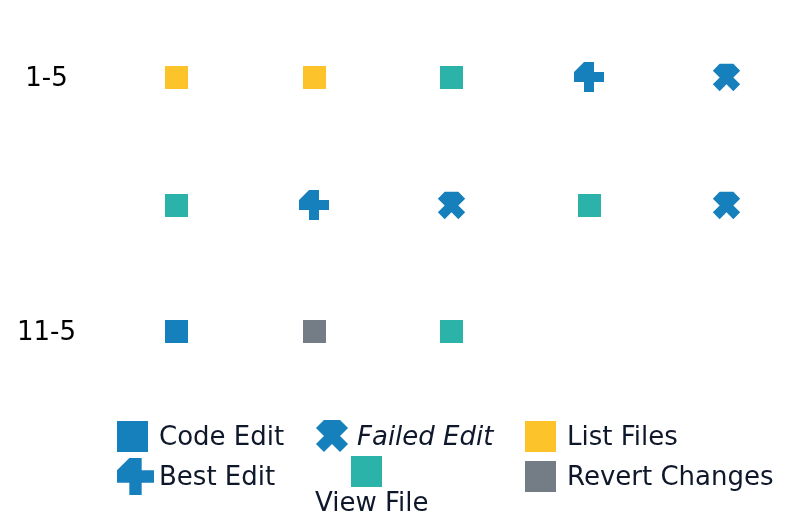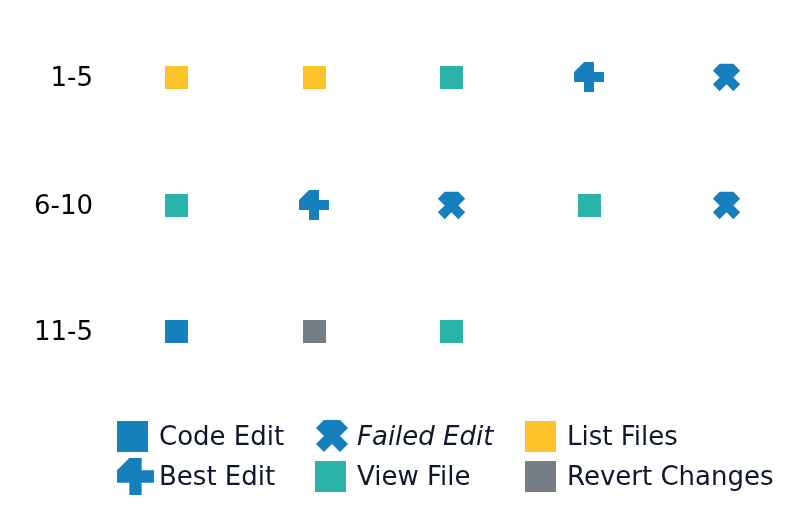--- a/index.html
+++ b/index.html
@@ -8,21 +8,21 @@
     position:relative;
     width:809px;height:516px;
     background:#ffffff;
     overflow:hidden;
   }
   .plot-area{position:absolute;inset:0;}
   .row-label{
     position:absolute;
     left:0;width:93px;height:34px;
     line-height:34px;
-    text-align:right;
+    text-align:center;
     font-size:26px;
     color:#000000;
     white-space:nowrap;
   }
   .marker{display:block;}
   .legend{position:absolute;inset:0;pointer-events:none;}
   .legend-item{
     position:absolute;
     display:flex;
     align-items:center;
@@ -48,21 +48,20 @@
       <div class="row-label" style="top: 60px;">1-5</div>
       <div class="marker" style="width: 23px; height: 23px; background: rgb(253, 195, 43); position: absolute; left: 164.5px; top: 65.5px;"></div>
       <div class="marker" style="width: 23px; height: 23px; background: rgb(253, 195, 43); position: absolute; left: 302.5px; top: 65.5px;"></div>
       <div class="marker" style="width: 23px; height: 23px; background: rgb(43, 179, 170); position: absolute; left: 439.5px; top: 65.5px;"></div>
       <svg viewBox="0 0 3 3" width="30" height="30" class="marker" style="position: absolute; left: 574px; top: 62px;">
         <path d="M1 0 H2 V1 H3 V2 H2 V3 H1 V2 H0 V1 Z" fill="#1680bc"></path>
       </svg>
       <svg viewBox="0 0 3 3" width="29" height="29" class="marker" style="position: absolute; left: 711.5px; top: 62.5px;">
         <path d="M1 0 H2 V1 H3 V2 H2 V3 H1 V2 H0 V1 Z" fill="#1680bc" transform="rotate(45 1.5 1.5)"></path>
       </svg>
-      <div class="row-label" style="top: 188px;">6-10</div>
       <div class="marker" style="width: 23px; height: 23px; background: rgb(43, 179, 170); position: absolute; left: 164.5px; top: 193.5px;"></div>
       <svg viewBox="0 0 3 3" width="30" height="30" class="marker" style="position: absolute; left: 299px; top: 190px;">
         <path d="M1 0 H2 V1 H3 V2 H2 V3 H1 V2 H0 V1 Z" fill="#1680bc"></path>
       </svg>
       <svg viewBox="0 0 3 3" width="29" height="29" class="marker" style="position: absolute; left: 436.5px; top: 190.5px;">
         <path d="M1 0 H2 V1 H3 V2 H2 V3 H1 V2 H0 V1 Z" fill="#1680bc" transform="rotate(45 1.5 1.5)"></path>
       </svg>
       <div class="marker" style="width: 23px; height: 23px; background: rgb(43, 179, 170); position: absolute; left: 577.5px; top: 193.5px;"></div>
       <svg viewBox="0 0 3 3" width="29" height="29" class="marker" style="position: absolute; left: 711.5px; top: 190.5px;">
         <path d="M1 0 H2 V1 H3 V2 H2 V3 H1 V2 H0 V1 Z" fill="#1680bc" transform="rotate(45 1.5 1.5)"></path>
@@ -95,21 +94,21 @@
       <span class="legend-label">List Files</span>
     </div>
     <div class="legend-item" style="left:117px;top:456px;">
       <span class="legend-marker-slot">
           <svg viewBox="0 0 3 3" width="37" height="37" class="marker">
             <path d="M1 0 H2 V1 H3 V2 H2 V3 H1 V2 H0 V1 Z" fill="#1680bc"></path>
           </svg>
         </span>
       <span class="legend-label">Best Edit</span>
     </div>
-    <div class="legend-item" style="left:315px;top:456px;">
+    <div class="legend-item" style="left:315px;top:456px;flex-direction:column;">
       <span class="legend-marker-slot">
           <div class="marker" style="width: 31px; height: 31px; background: rgb(43, 179, 170);"></div>
         </span>
       <span class="legend-label">View File</span>
     </div>
     <div class="legend-item" style="left:525px;top:456px;">
       <span class="legend-marker-slot">
           <div class="marker" style="width: 31px; height: 31px; background: rgb(116, 124, 134);"></div>
         </span>
       <span class="legend-label">Revert Changes</span>

